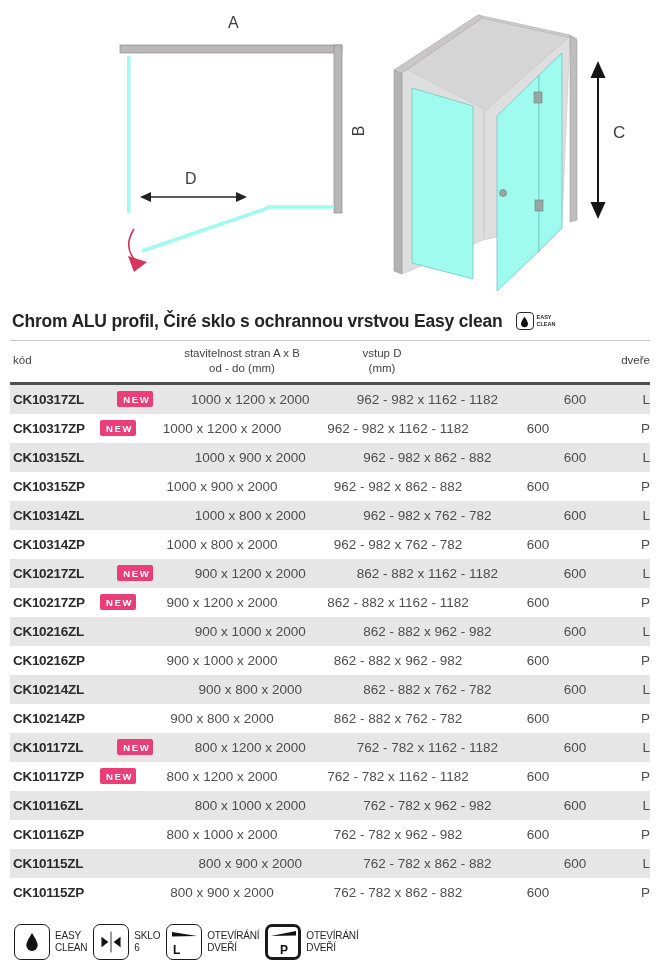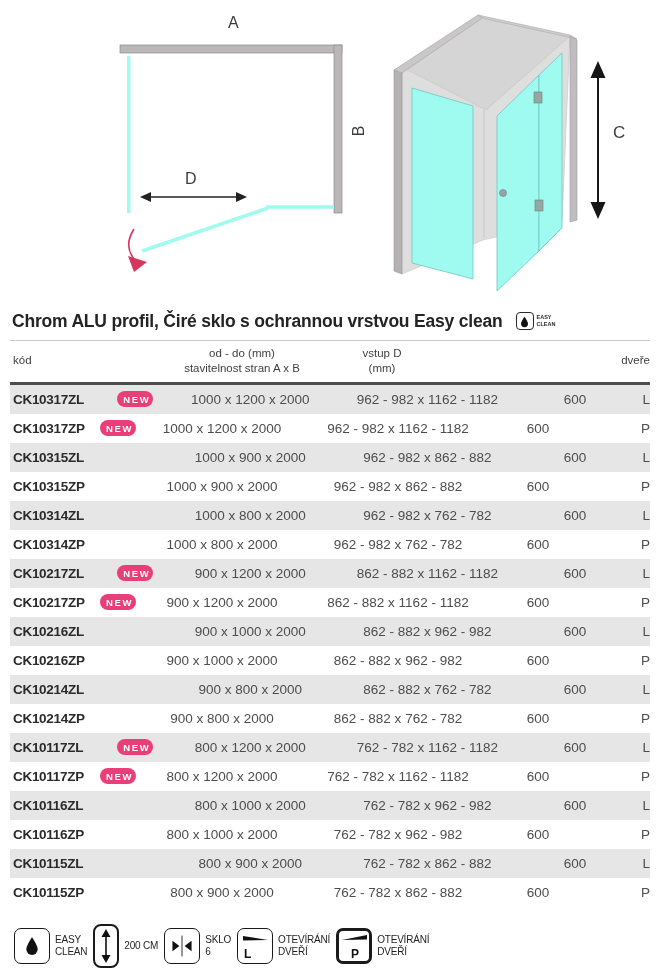--- a/index.html
+++ b/index.html
@@ -27,21 +27,21 @@
   .col-badge { width:44px; }
   .col-size  { width:156px; text-align:center; }
   .col-adjust{ width:196px; text-align:center; }
   .col-entry { width:84px;  text-align:center; }
   .col-door  { flex:1;      text-align:right; }
 
   .trow { display:flex; align-items:center; height:29px; font-size:13.5px; color:#4d4d4d; }
   .trow.stripe { background:#e6e6e6;gap:33px; }
   .trow .col-code { font-weight:bold; color:#2b2b2b; font-size:13.5px; letter-spacing:-0.3px; }
   .new-badge { display:inline-block; background:#ea3e78; color:#ffffff; font-size:9.5px; font-weight:bold;
-    letter-spacing:1.6px; padding:3px 3px 2px 6px; border-radius:8px; }
+    letter-spacing:1.6px; padding:3px 3px 2px 6px; border-radius:2px; }
 
   .legend { display:flex; align-items:center; padding:0 14px; margin-top:17px; gap:6px; }
   .legend-item { display:flex; align-items:center; gap:5px; }
   .legend-label { font-size:10px; line-height:1.18; color:#1f1f1f; letter-spacing:-0.2px; }
   .icon-box { width:36px; height:36px; border:1.6px solid #1a1a1a; border-radius:7px;
     display:flex; align-items:center; justify-content:center; flex:0 0 auto; background:#fff; }
   .icon-box.tall { width:26px; height:44px; border-width:2.5px; border-radius:8px; }
   .icon-box.thick { border-width:3px; }
   .icon-box.noborder { border:none; }
 </style>
@@ -106,22 +106,22 @@
       <span class="th-line">CLEAN</span>
     </span>
   </span>
 </div>
 
 <div class="table-wrap">
   <div class="thead">
     <div class="col-code">kód</div>
     <div class="col-badge"></div>
     <div class="col-adjust">
+      <span class="th-line">stavitelnost stran A x B</span>
       <span class="th-line">od - do (mm)</span>
-      <span class="th-line">stavitelnost stran A x B</span>
     </div>
     <div class="col-entry">
       <span class="th-line">vstup D</span>
       <span class="th-line">(mm)</span>
     </div>
     <div class="col-door">dveře</div>
   </div>
   <div class="tbody">
       <div class="trow stripe">
     <div class="col-code">CK10317ZL</div>
@@ -278,32 +278,20 @@
           <path d="M18,5 C18,5 9.5,17 9.5,23 a8.5,8.5 0 0 0 17,0 C26.5,17 18,5 18,5 Z" fill="#111"></path>
         </svg>
     </span>
     <span class="legend-label">
       <span class="th-line">EASY</span>
       <span class="th-line">CLEAN</span>
     </span>
   </div>
 
 
-  <div class="legend-item">
-    <span class="icon-box tall">
-      <svg width="16" height="36" viewBox="0 0 16 36">
-        <line x1="8" y1="7" x2="8" y2="29" stroke="#111" stroke-width="1.6"></line>
-        <polygon points="8,1 3.5,9 12.5,9" fill="#111"></polygon>
-        <polygon points="8,35 3.5,27 12.5,27" fill="#111"></polygon>
-      </svg>
-    </span>
-    <span class="legend-label">
-      <span class="th-line">200 CM</span>
-    </span>
-  </div>
 
   <div class="legend-item">
     <span class="icon-box">
       <svg width="26" height="26" viewBox="0 0 30 30">
         <line x1="15" y1="3" x2="15" y2="27" stroke="#111" stroke-width="1"></line>
         <polygon points="4,9 12,15 4,21" fill="#111"></polygon>
         <polygon points="26,9 18,15 26,21" fill="#111"></polygon>
       </svg>
     </span>
     <span class="legend-label">

